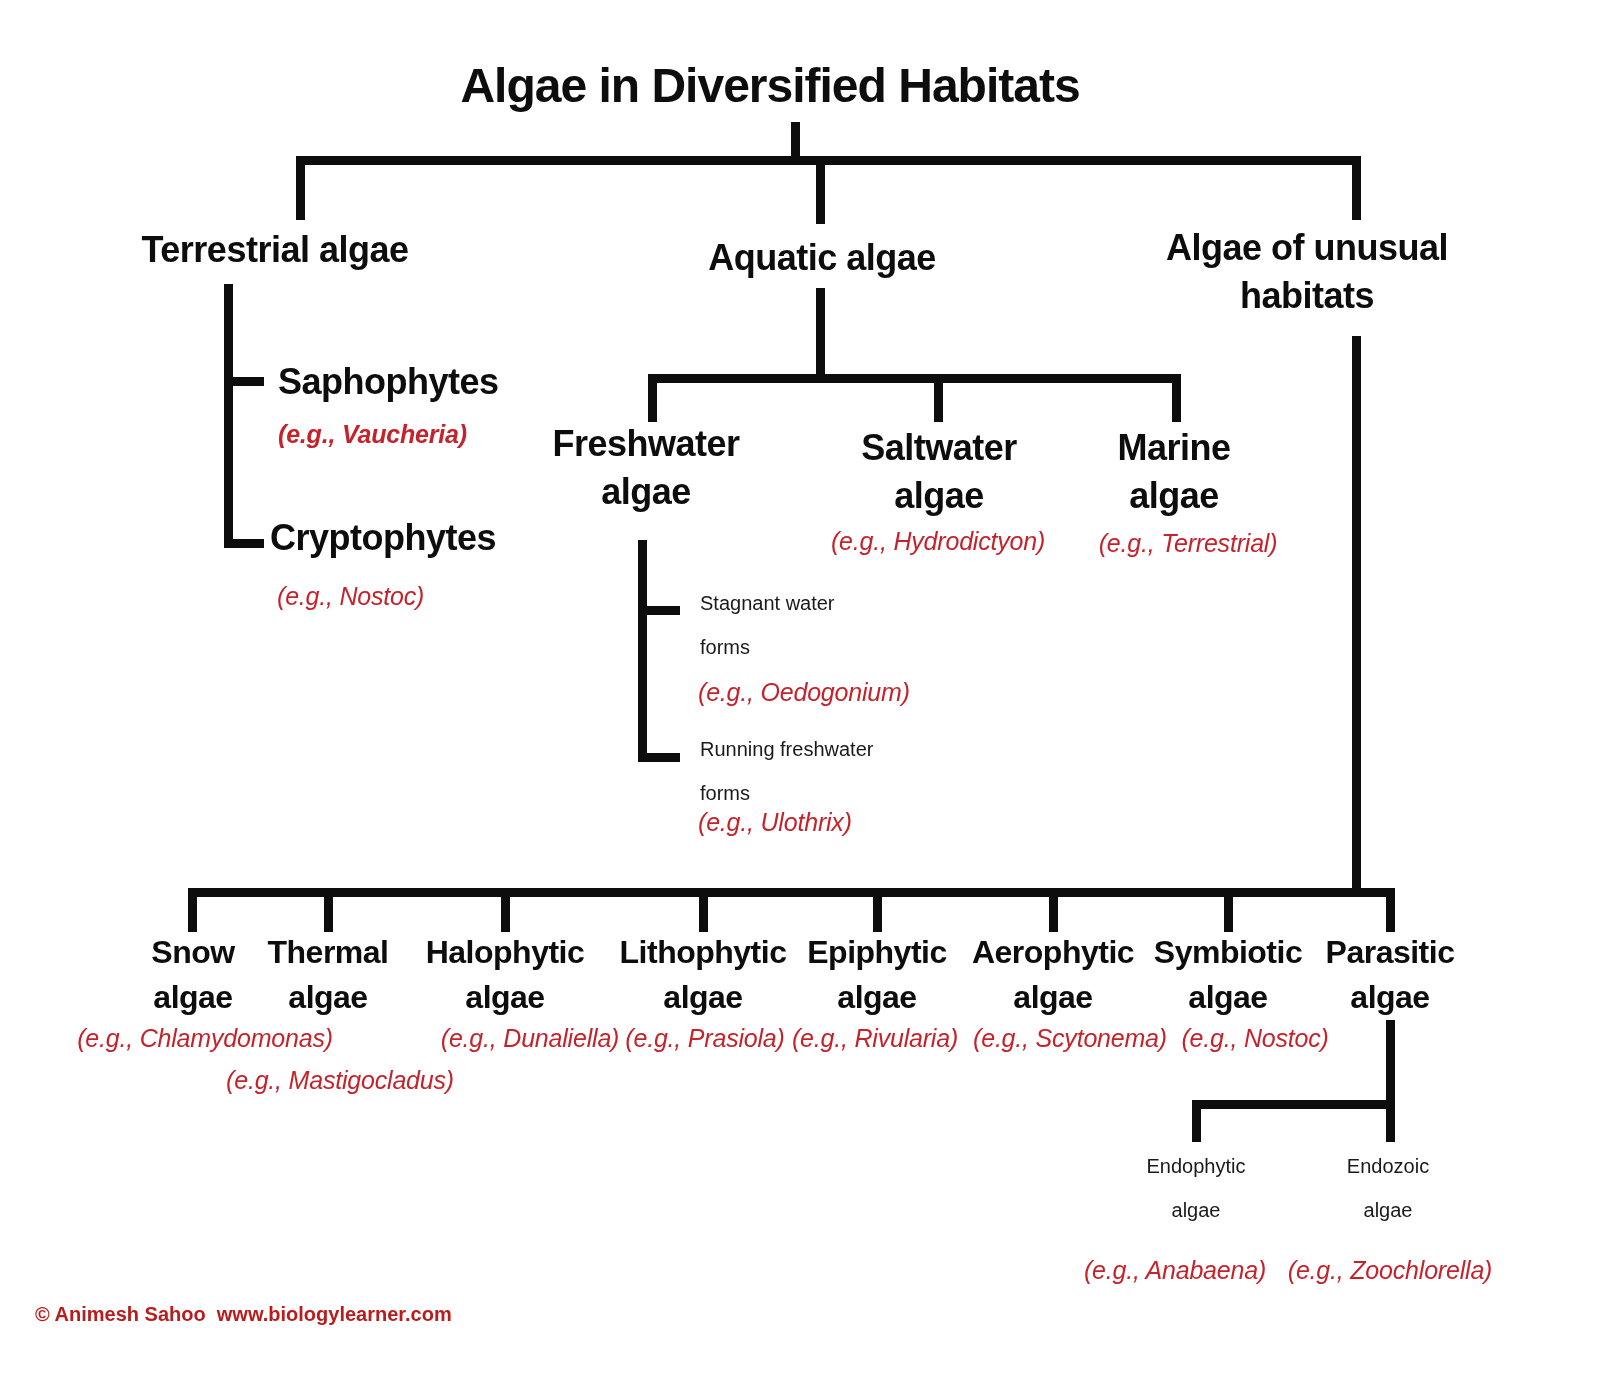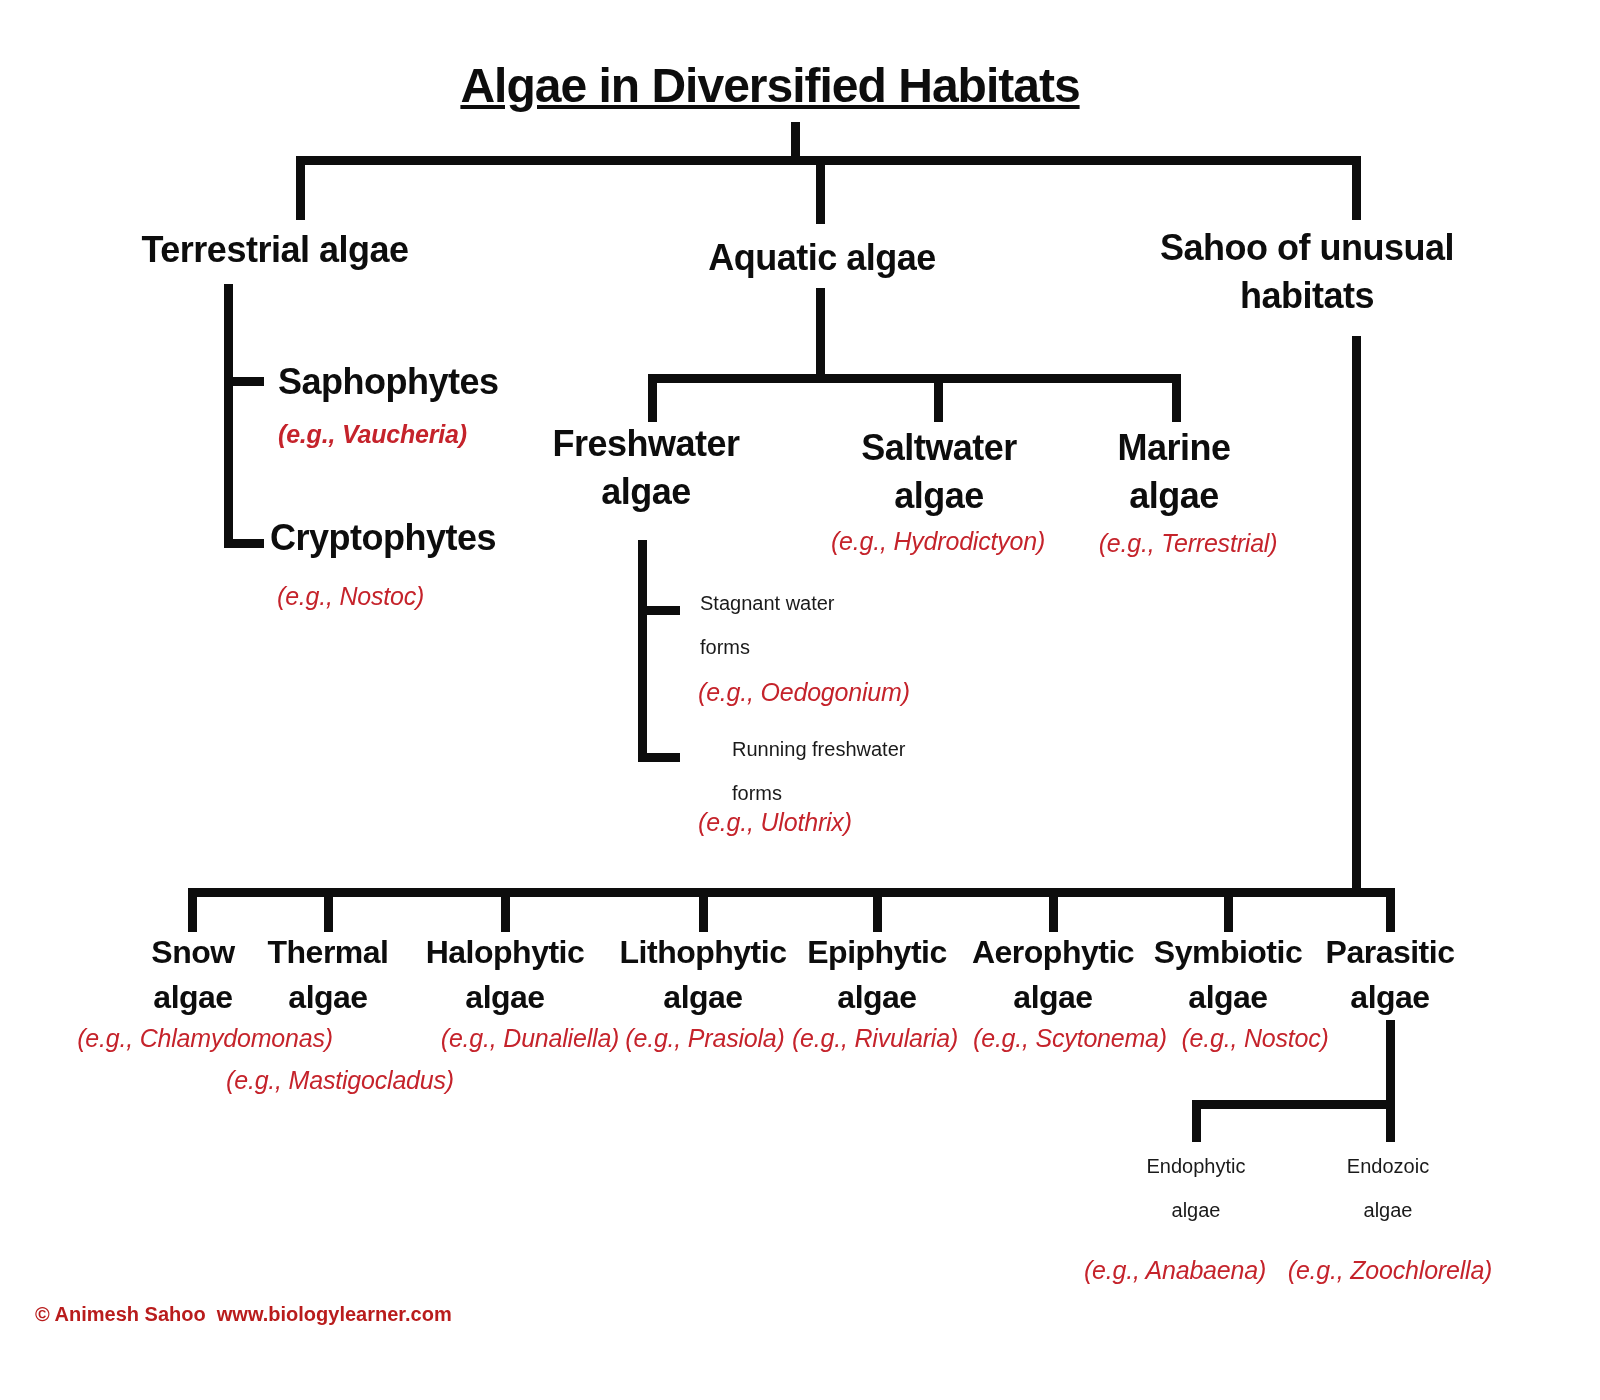--- a/index.html
+++ b/index.html
@@ -3,21 +3,21 @@
 <meta charset="utf-8">
 <style>
   html,body{margin:0;padding:0;background:#ffffff;}
   .canvas{
     position:relative;width:1600px;height:1400px;background:#ffffff;overflow:hidden;
     font-family:"Liberation Sans","DejaVu Sans",sans-serif;color:#0d0d0d;
   }
   .ln{position:absolute;background:#0d0d0d;}
   .txt{position:absolute;white-space:nowrap;}
   .ctr{transform:translateX(-50%);text-align:center;}
-  .title{font-size:48px;font-weight:bold;letter-spacing:-1px;text-decoration:underline;}
+  .title{font-size:48px;font-weight:bold;letter-spacing:-1px;}
   .lvl1{font-size:36px;font-weight:bold;letter-spacing:-0.5px;line-height:48px;}
   .lvl2{font-size:32px;font-weight:bold;letter-spacing:-0.5px;line-height:45px;}
   .sub{font-size:20px;font-weight:normal;line-height:44px;color:#1a1a1a;}
   .eg{font-size:25px;font-style:italic;color:#c5232b;letter-spacing:-0.2px;}
   .stack span{display:block;}
   .footer{font-size:20px;font-weight:bold;color:#b91c1c;white-space:pre;}
 </style>
 </head>
 <body>
 
@@ -60,21 +60,21 @@
   <div class="ln" style="left:1192px;top:1100px;width:9px;height:42px;"></div>
   <div class="ln" style="left:1386px;top:1100px;width:9px;height:42px;"></div>
 
   <div class="txt title ctr" style="left:770px;top:58px;">Algae in Diversified Habitats</div>
 
   <div class="txt lvl1 ctr" style="left:275px;top:226px;">Terrestrial algae</div>
 
   <div class="txt lvl1 ctr" style="left:822px;top:234px;">Aquatic algae</div>
 
   <div class="txt lvl1 ctr stack" style="left:1307px;top:224px;">
-    <span>Sahoo of unusual</span>
+    <span>Algae of unusual</span>
     <span>habitats</span>
   </div>
 
   <div class="txt lvl1" style="left:278px;top:358px;">Saphophytes</div>
   <div class="txt eg" style="left:278px;top:420px;font-weight:bold;">(e.g., Vaucheria)</div>
 
   <div class="txt lvl1" style="left:270px;top:514px;">Cryptophytes</div>
   <div class="txt eg" style="left:277px;top:582px;">(e.g., Nostoc)</div>
 
   <div class="txt lvl1 ctr stack" style="left:646px;top:420px;">
@@ -93,21 +93,21 @@
     <span>algae</span>
   </div>
   <div class="txt eg ctr" style="left:1188px;top:529px;">(e.g., Terrestrial)</div>
 
   <div class="txt sub stack" style="left:700px;top:581px;">
     <span>Stagnant water</span>
     <span>forms</span>
   </div>
   <div class="txt eg" style="left:698px;top:678px;">(e.g., Oedogonium)</div>
 
-  <div class="txt sub stack" style="left:700px;top:727px;margin-left:32px;">
+  <div class="txt sub stack" style="left:700px;top:727px;">
     <span>Running freshwater</span>
     <span>forms</span>
   </div>
   <div class="txt eg" style="left:698px;top:808px;">(e.g., Ulothrix)</div>
 
   <div class="txt lvl2 ctr stack" style="left:193px;top:930px;">
     <span>Snow</span>
     <span>algae</span>
   </div>
   <div class="txt lvl2 ctr stack" style="left:328px;top:930px;">

